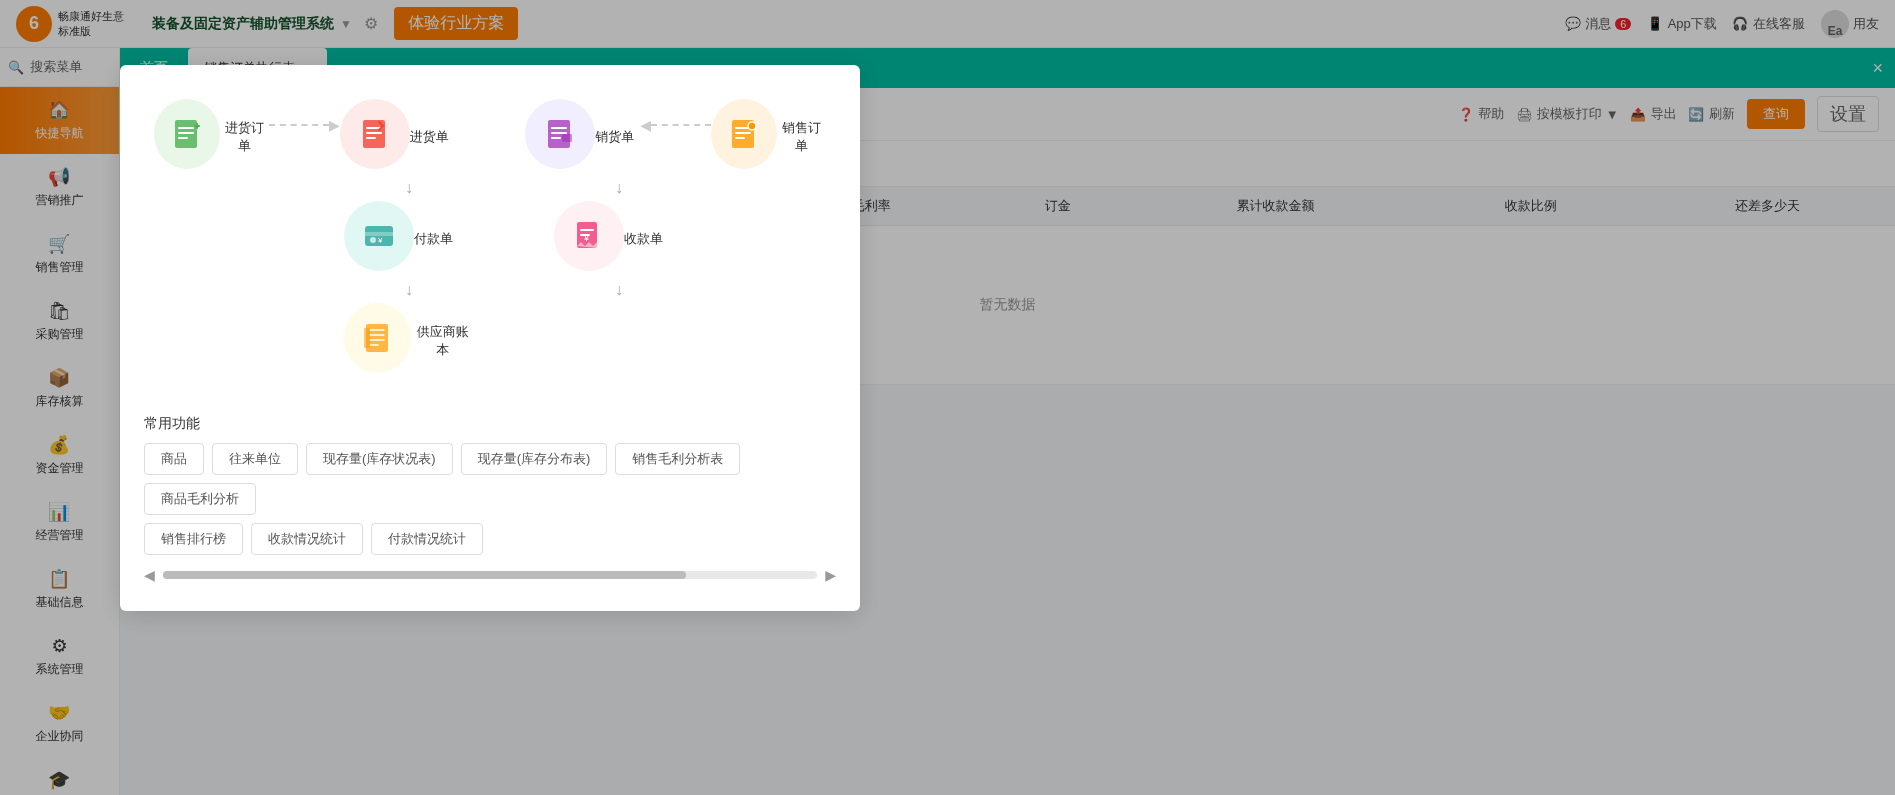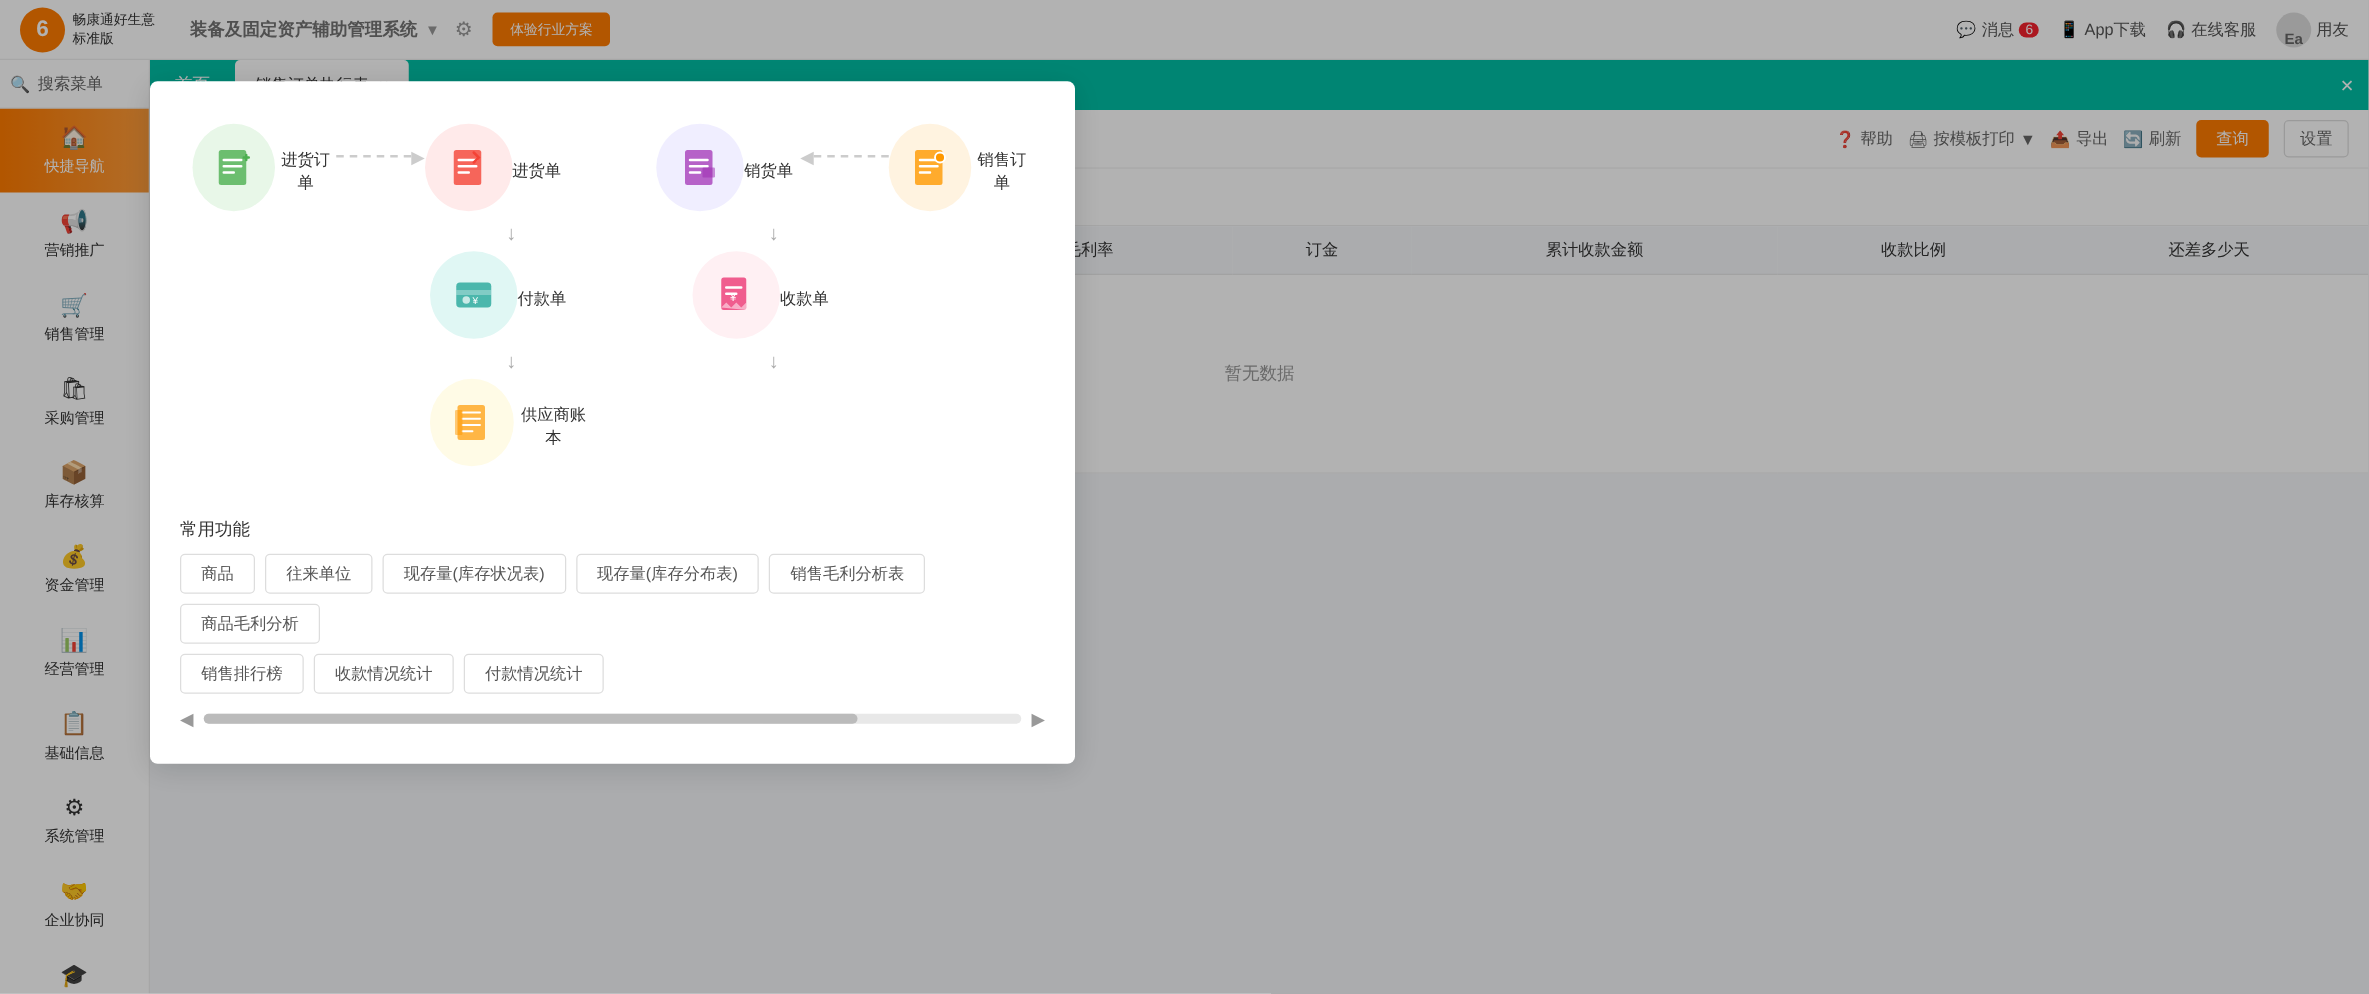--- a/index.html
+++ b/index.html
@@ -31,35 +31,35 @@
       display: flex; align-items: center; justify-content: center;
       color: white; font-size: 18px; font-weight: bold;
       margin-right: 6px;
     }
     .logo-text { font-size: 11px; color: #333; line-height: 1.3; }
     .system-title-area {
       display: flex; align-items: center; flex: 1;
       margin-left: 16px;
     }
     .system-title {
-      font-size: 14px; color: #737373; font-weight: bold;
+      font-size: 14px; color: #14532d; font-weight: bold;
     }
     .dropdown-arrow {
       margin-left: 6px; color: #999; font-size: 12px;
     }
     .gear-btn {
       margin-left: 12px; color: #999; font-size: 16px; cursor: pointer;
     }
     .experience-btn {
       background: #ff7b00;
       color: white;
       border: none;
       border-radius: 4px;
       padding: 6px 14px;
-      font-size: 11px;
+      font-size: 16px;
       cursor: pointer;
       margin-left: 16px;
     }
     .top-right {
       display: flex; align-items: center; gap: 16px; margin-left: auto;
     }
     .top-right-item {
       display: flex; align-items: center; gap: 4px; color: #555; font-size: 13px; cursor: pointer;
     }
     .badge {
@@ -144,21 +144,21 @@
     .toolbar-btn {
       display: flex; align-items: center; gap: 4px;
       color: #666; font-size: 13px; cursor: pointer;
     }
     .query-btn {
       background: #ff7b00; color: white; border: none;
       border-radius: 4px; padding: 6px 16px; cursor: pointer; font-size: 13px;
     }
     .set-btn {
       background: white; color: #666; border: 1px solid #ddd;
-      border-radius: 4px; padding: 5px 12px; cursor: pointer; font-size: 13px;
+      border-radius: 4px; padding: 5px 12px; cursor: pointer; font-size: 18px;
     }
 
     
     .filter-row {
       background: white;
       padding: 8px 16px;
       display: flex; align-items: center; gap: 12px;
       border-bottom: 1px solid #eee;
     }
     .filter-input {

